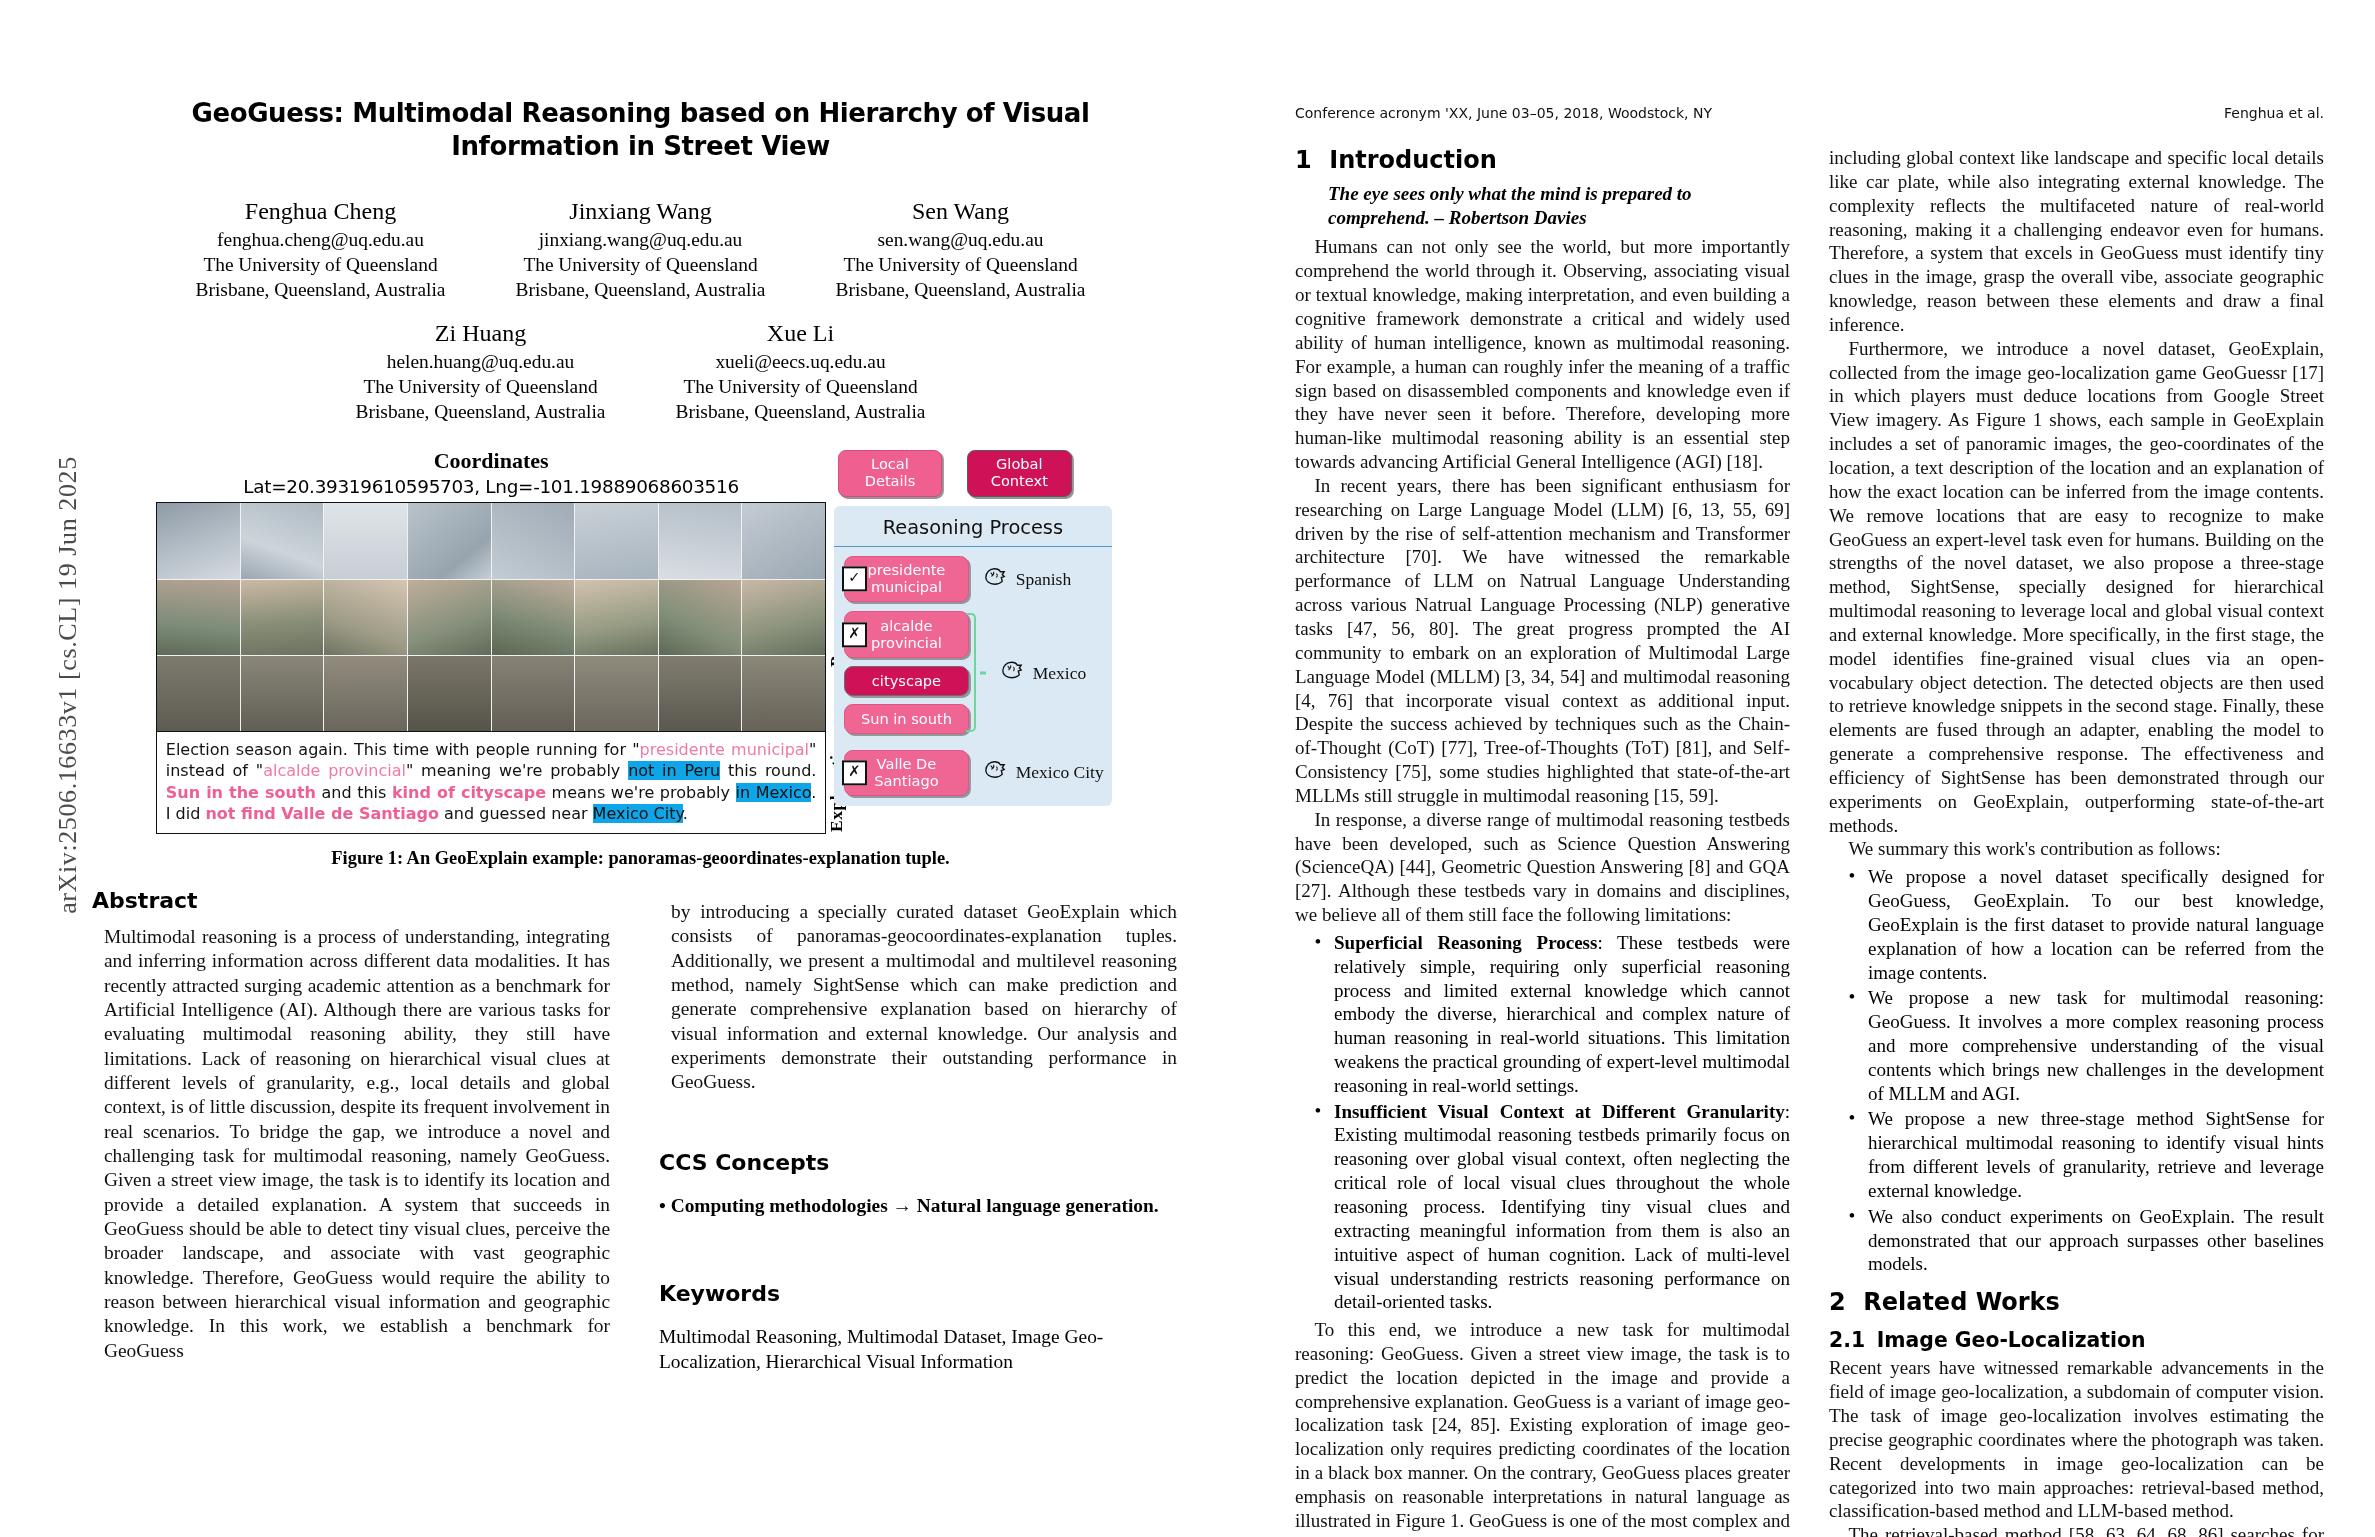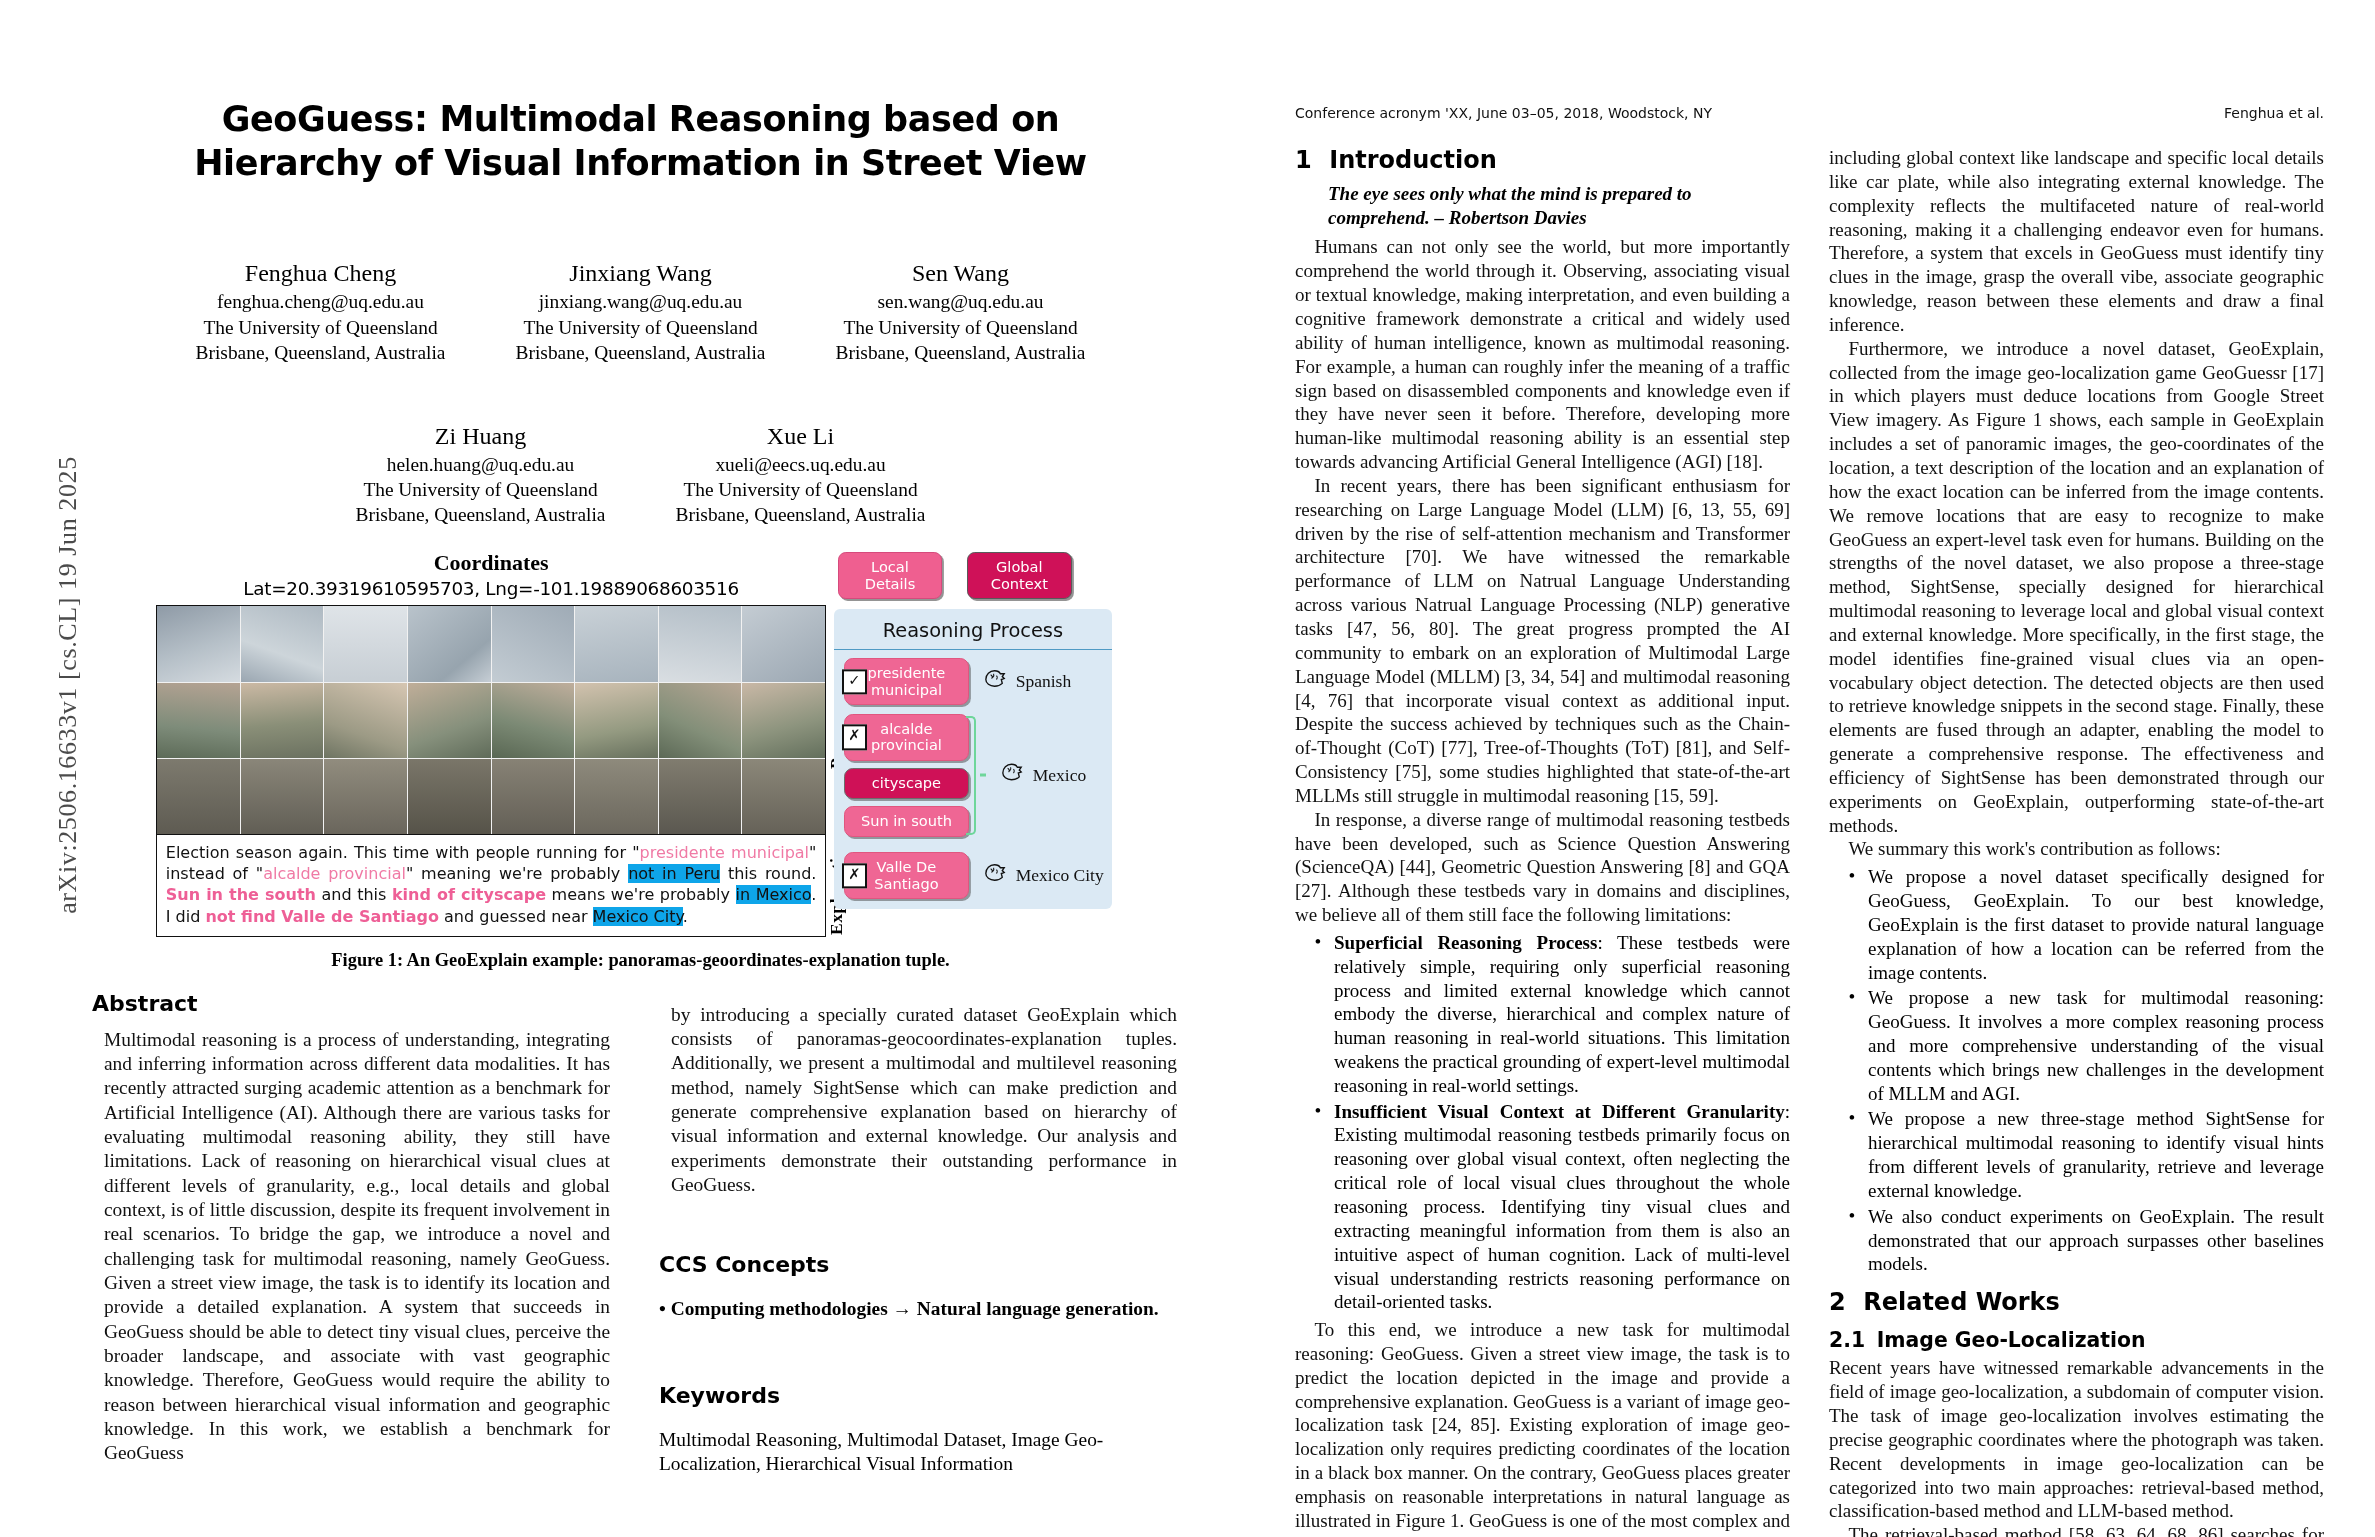--- a/index.html
+++ b/index.html
@@ -27,39 +27,39 @@
 
   
   #page1{
     position:absolute;
     left:92px; top:97px;
     width:1097px; height:1378px;
   }
   #paper-title{
     font-family:"DejaVu Sans", sans-serif;
     font-weight:bold;
-    font-size:35px;
+    font-size:26px;
     line-height:1.26;
     text-align:center;
     margin:0 58px 0 58px;
     letter-spacing:-0.4px;
     color:#000;
   }
   #authors-block{margin-top:33px;}
   .author-row{
     display:flex;
     justify-content:center;
     margin-bottom:3.9px;
   }
   .author-cell{
     width:320px;
     text-align:center;
     line-height:1.30;
   }
-  .author-name{font-size:24px;margin-top:40px;}
+  .author-name{font-size:24px;}
   .author-meta{font-size:19.4px;}
 
   
   #figure1{
     margin-top:23px;
     position:relative;
     width:1097px;
   }
   #fig-inner{
     display:flex;

